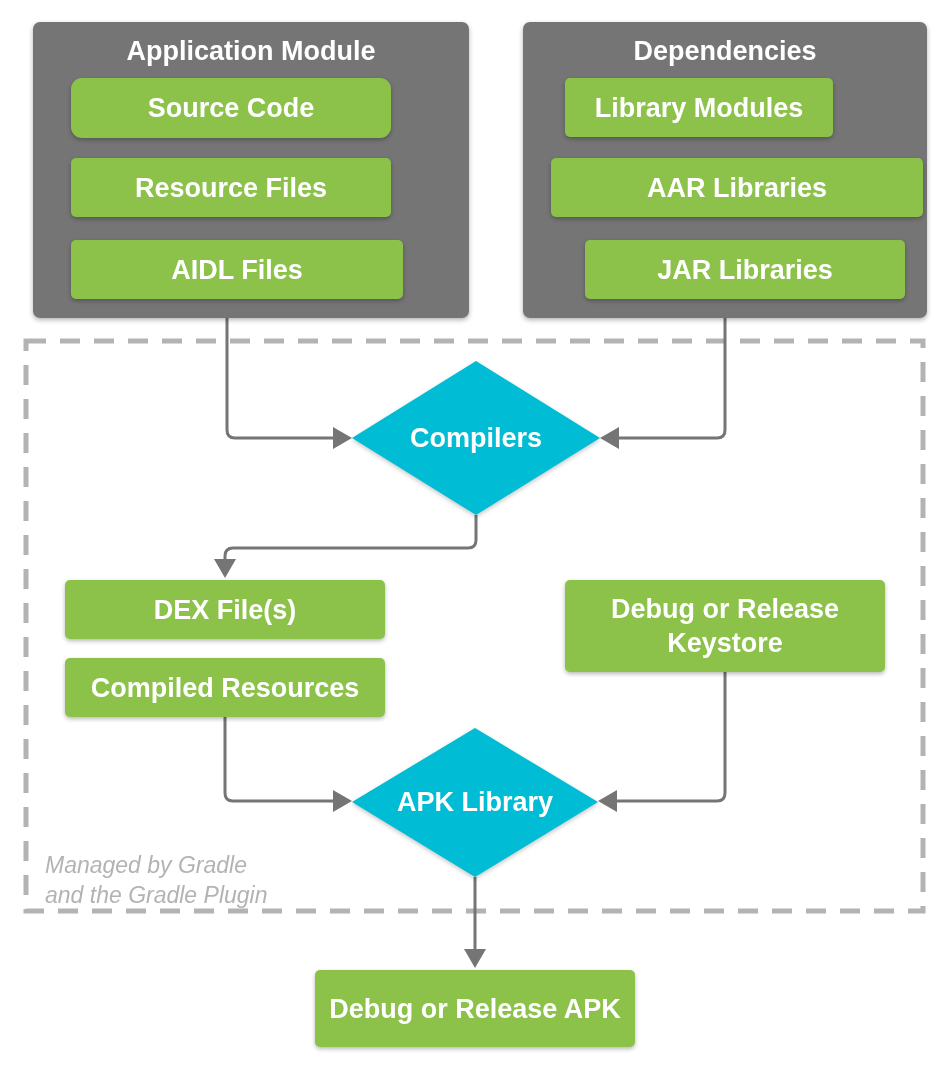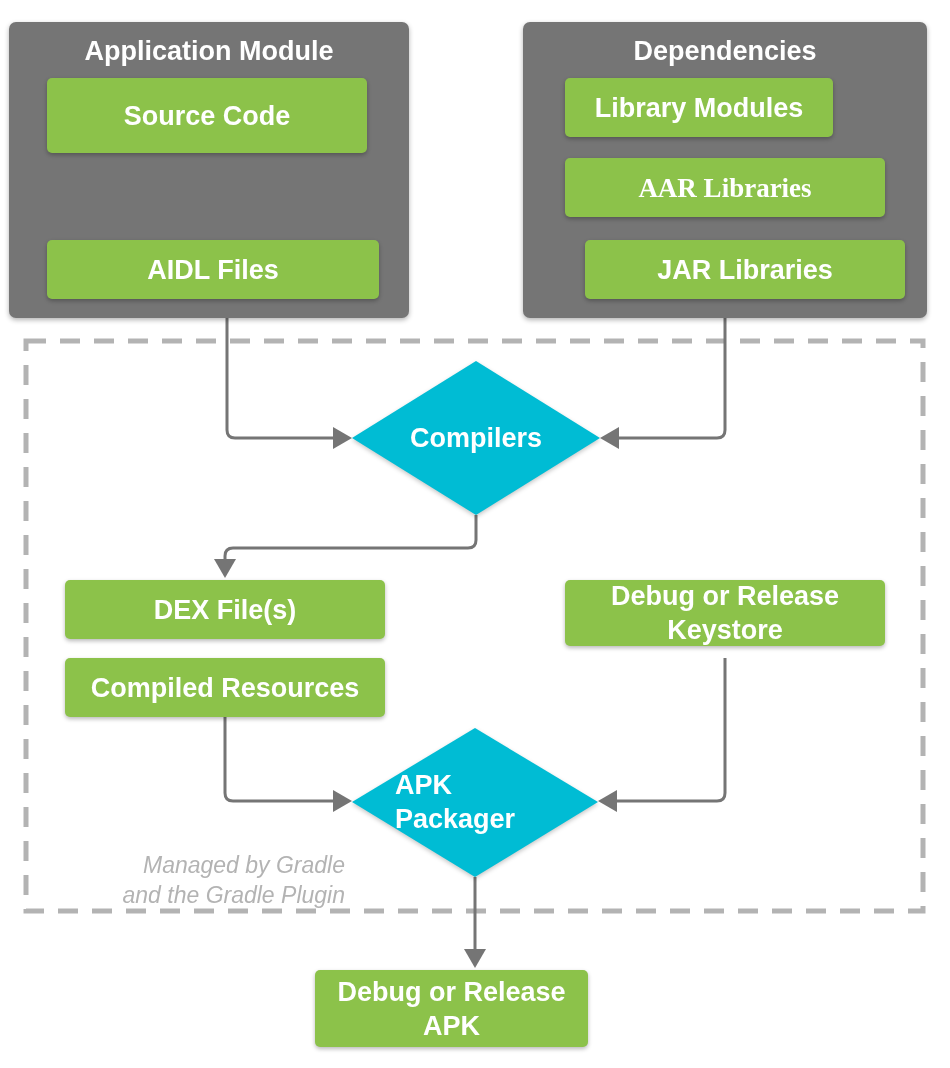--- a/index.html
+++ b/index.html
@@ -23,21 +23,21 @@
     color:#ffffff;font-size:27px;font-weight:bold;line-height:34px;
     box-shadow:0 2px 4px rgba(0,0,0,0.28);
   }
   .diamond-label{
     position:absolute;display:flex;align-items:center;justify-content:center;
     text-align:left;color:#ffffff;font-size:27px;font-weight:bold;line-height:34px;
     pointer-events:none;
   }
   .note{
     position:absolute;left:45px;top:850px;width:300px;
-    color:#B3B3B3;font-size:23px;font-style:italic;line-height:30px;text-align:right;
+    color:#B3B3B3;font-size:23px;font-style:italic;line-height:30px;
   }
   svg .shadowed{filter:drop-shadow(0 2px 2px rgba(0,0,0,0.22));}
 </style>
 </head>
 <body>
 
 <div id="canvas">
 
   <svg class="abs" style="left:0;top:0;" width="950" height="1068" viewBox="0 0 950 1068">
 
@@ -59,40 +59,41 @@
     <polygon points="598,801 617,790 617,812" fill="#757575"></polygon>
 
     <path d="M475,877 L475,950" fill="none" stroke-width="3" stroke="#757575"></path>
     <polygon points="475,968 464,949 486,949" fill="#757575"></polygon>
 
     <polygon class="shadowed" points="476,361 600,438 476,515 352,438" fill="#00BCD4"></polygon>
 
     <polygon class="shadowed" points="475,728 598,802 475,877 352,802" fill="#00BCD4"></polygon>
   </svg>
 
-  <div class="abs group-box" style="left:9px;top:22px;width:400px;height:296px;">
+  <div class="abs group-box" style="left:33px;top:22px;width:400px;height:296px;padding-left:36px;">
     <div class="group-title">Application Module</div>
-    <div class="green-box" style="left:38px;top:56px;width:320px;height:75px;">Source Code</div>
+    <div class="green-box" style="left:38px;top:56px;width:320px;height:60px;border-radius:11px;">Source Code</div>
+    <div class="green-box" style="left:38px;top:136px;width:320px;height:59px;">Resource Files</div>
     <div class="green-box" style="left:38px;top:218px;width:332px;height:59px;">AIDL Files</div>
   </div>
 
   <div class="abs group-box" style="left:523px;top:22px;width:404px;height:296px;">
     <div class="group-title">Dependencies</div>
     <div class="green-box" style="left:42px;top:56px;width:268px;height:59px;">Library Modules</div>
-    <div class="green-box" style="left:42px;top:136px;width:320px;height:59px;font-family:Liberation Serif, serif;">AAR Libraries</div>
+    <div class="green-box" style="left:28px;top:136px;width:372px;height:59px;">AAR Libraries</div>
     <div class="green-box" style="left:42px;top:218px;width:320px;height:59px;margin-left:20px;">JAR Libraries</div>
   </div>
 
   <div class="diamond-label" style="left:376px;top:418px;width:200px;height:40px;">Compilers</div>
-  <div class="diamond-label" style="left:395px;top:768px;width:160px;height:68px;">APK Packager</div>
+  <div class="diamond-label" style="left:395px;top:768px;width:160px;height:68px;">APK Library</div>
 
   <div class="abs green-box" style="left:65px;top:580px;width:320px;height:59px;">DEX File(s)</div>
   <div class="abs green-box" style="left:65px;top:658px;width:320px;height:59px;">Compiled Resources</div>
-  <div class="abs green-box" style="left:565px;top:580px;width:320px;height:66px;">Debug or Release Keystore</div>
+  <div class="abs green-box" style="left:565px;top:580px;width:320px;height:92px;">Debug or Release Keystore</div>
 
   <div class="note">
     <div>Managed by Gradle</div>
     <div>and the Gradle Plugin</div>
   </div>
 
-  <div class="abs green-box" style="left:315px;top:970px;width:273px;height:77px;">Debug or Release APK</div>
+  <div class="abs green-box" style="left:315px;top:970px;width:320px;height:77px;">Debug or Release APK</div>
 
 </div>
 
 </body></html>

